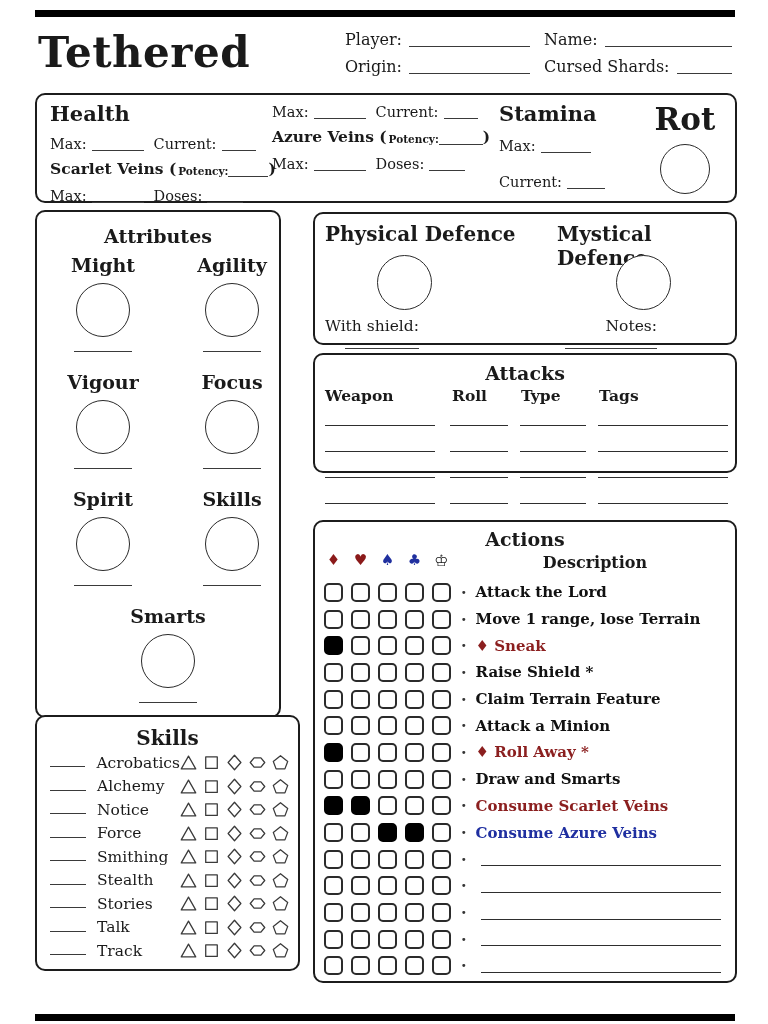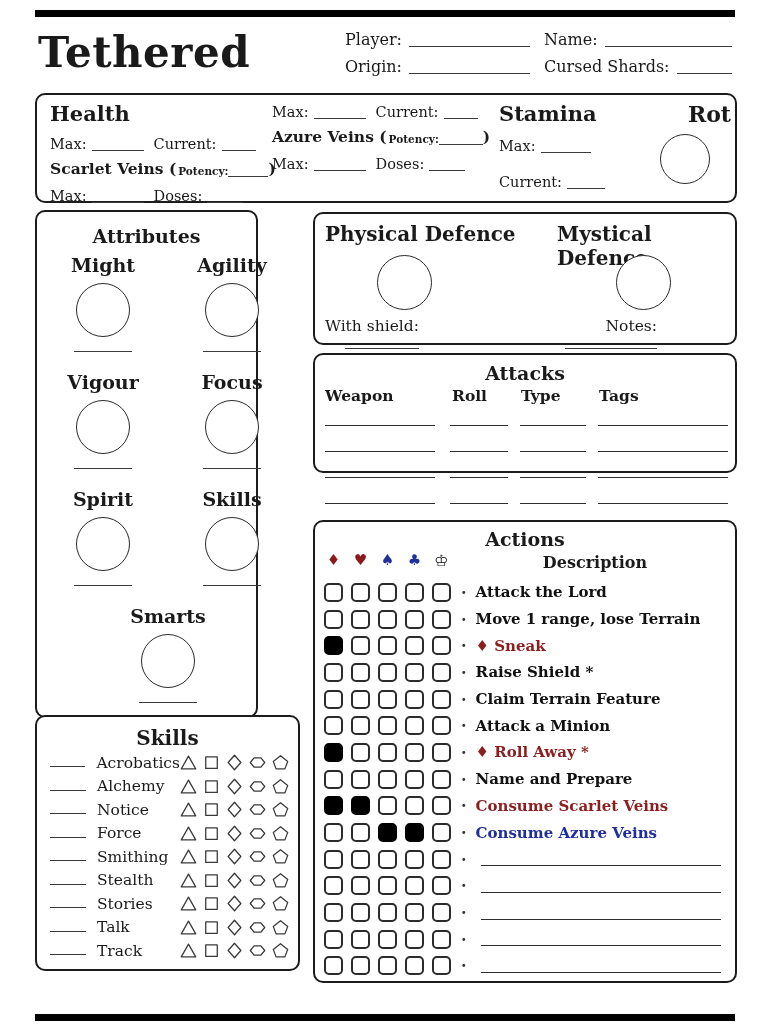--- a/index.html
+++ b/index.html
@@ -19,21 +19,21 @@
   .box-title { position:absolute; left:0; right:0; text-align:center; font-weight:bold; font-size:19px; }
 
   
   .vcol { position:absolute; top:6px; }
   .v-title { font-size:21px; font-weight:bold; margin-bottom:7px; }
   .v-row { display:flex; align-items:flex-end; font-size:14.5px; margin-bottom:6px; height:19px; }
   .v-row .line { height:13px; margin:0 10px 1px 5px; }
   .veins { display:flex; align-items:flex-end; font-size:15.5px; font-weight:bold; margin-bottom:7px; height:20px; white-space:nowrap; }
   .veins .pot { font-size:10.5px; margin:0 0 1px 2px; }
   .veins .line { height:12px; margin-bottom:1px; }
-  .rot-title { font-size:22px; font-weight:bold; text-align:right; }
+  .rot-title { font-size:31px; font-weight:bold; text-align:center; }
   .circle { border:1.6px solid #2a2a2a; border-radius:50%; background:#fff; }
 
   
   .attr-cell { position:absolute; width:120px; text-align:center; }
   .attr-name { font-size:19px; font-weight:bold; }
   .attr-cell .circle { width:54px; height:54px; margin:7px auto 0; }
   .attr-line { width:58px; margin:14px auto 0; border-bottom:1.7px solid #3a3a3a; }
 
   
   .def-title { position:absolute; font-size:20px; font-weight:bold; top:8px; }
@@ -143,21 +143,21 @@
         <span>Current:</span>
           <span class="line" style="width:38px;"></span>
       </div>
     </div>
     <div class="vcol" style="left:602px; width:92px;">
       <div class="rot-title">Rot</div>
       <div class="circle" style="width:50px; height:50px; margin:7px auto 0;"></div>
     </div>
   </div>
 
-  <div class="box" style="left:35px; top:210px; width:223px; height:508px;">
+  <div class="box" style="left:35px; top:210px; width:246px; height:508px;">
     <div class="box-title" style="top:13px;">Attributes</div>
     <div id="attr-cells">
         <div class="attr-cell" style="left: 6px; top: 42px;">
           <div class="attr-name">Might</div>
           <div class="circle"></div>
           <div class="attr-line"></div>
         </div>
         <div class="attr-cell" style="left: 135px; top: 42px;">
           <div class="attr-name">Agility</div>
           <div class="circle"></div>
@@ -306,21 +306,21 @@
           <span class="act-dot">·</span>
           <span class="act-label" style="color: rgb(139, 31, 31);">♦ Roll Away *</span>
         </div>
         <div class="act-row">
           <div class="cb"></div>
           <div class="cb"></div>
           <div class="cb"></div>
           <div class="cb"></div>
           <div class="cb"></div>
           <span class="act-dot">·</span>
-          <span class="act-label" style="color: rgb(17, 17, 17);">Name and Prepare</span>
+          <span class="act-label" style="color: rgb(17, 17, 17);">Draw and Smarts</span>
         </div>
         <div class="act-row">
           <div class="cb filled"></div>
           <div class="cb filled"></div>
           <div class="cb"></div>
           <div class="cb"></div>
           <div class="cb"></div>
           <span class="act-dot">·</span>
           <span class="act-label" style="color: rgb(139, 31, 31);">Consume Scarlet Veins</span>
         </div>

